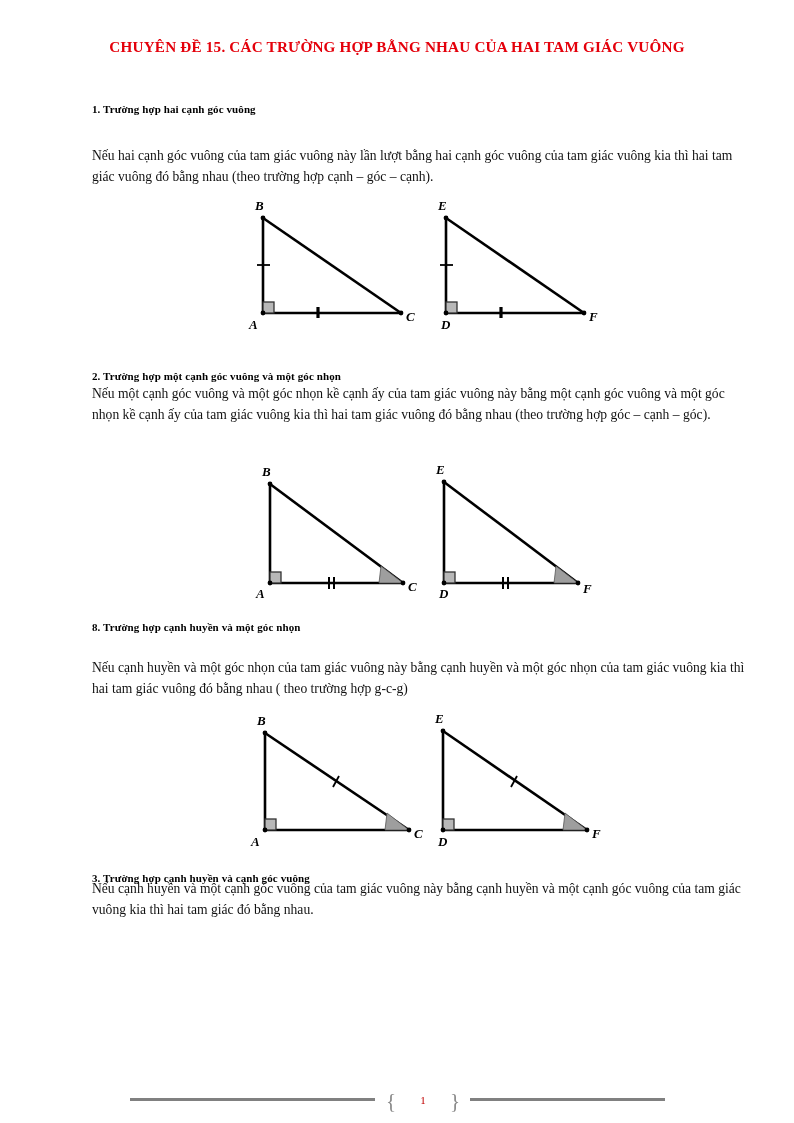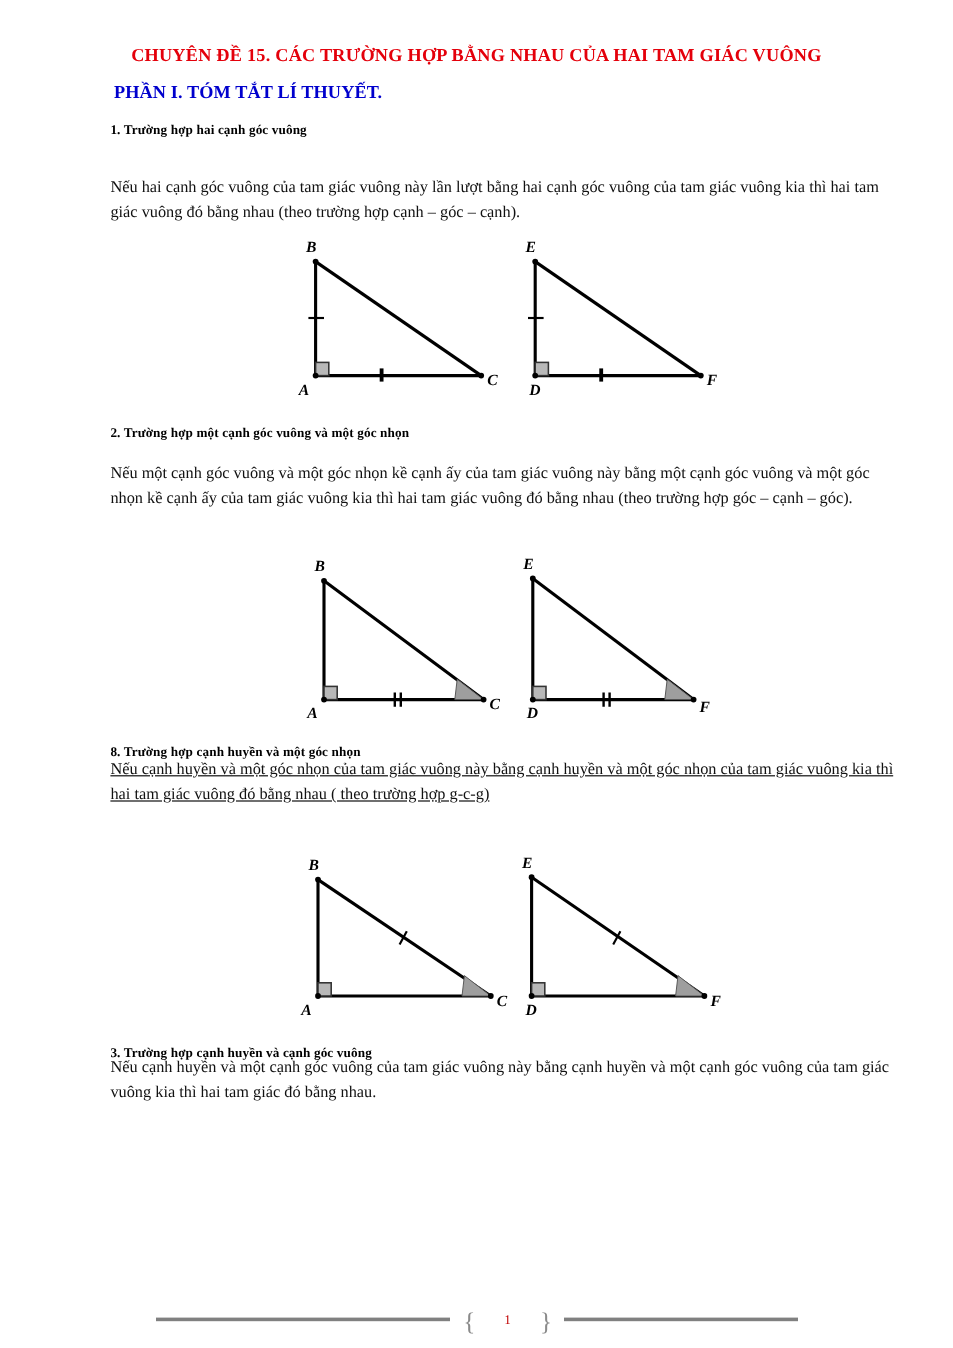--- a/index.html
+++ b/index.html
@@ -118,21 +118,20 @@
     font-family: "Liberation Serif", "DejaVu Serif", serif;
   }
 </style>
 </head>
 <body>
 
 <div class="page">
 
   <div class="doc-title">CHUYÊN ĐỀ  15. CÁC TRƯỜNG HỢP BẰNG NHAU CỦA HAI TAM GIÁC VUÔNG</div>
 
-  <div class="doc-subtitle">PHẦN I. TÓM TẮT LÍ THUYẾT.</div>
 
   <div class="sec-heading" style="top:103px;">1. Trường hợp hai cạnh góc vuông</div>
 
   <div class="body-text" style="top:145px;">Nếu hai cạnh góc vuông của tam giác vuông này lần lượt bằng hai cạnh góc vuông của tam giác vuông kia thì hai tam giác vuông đó bằng nhau (theo trường hợp cạnh – góc – cạnh).</div>
 
   <div class="figure" style="top:190px; height:145px;">
     <svg width="794" height="145" viewBox="0 0 794 145">
 
       <g>
         <line x1="263" y1="28" x2="263" y2="123" stroke="#000" stroke-width="2.6"></line>
@@ -163,21 +162,21 @@
         <circle cx="446" cy="28" r="2.4" fill="#000"></circle>
         <circle cx="446" cy="123" r="2.4" fill="#000"></circle>
         <circle cx="584" cy="123" r="2.4" fill="#000"></circle>
         <text class="vlabel" x="438" y="20">E</text>
         <text class="vlabel" x="441" y="139">D</text>
         <text class="vlabel" x="589" y="131">F</text>
       </g>
     </svg>
   </div>
 
-  <div class="sec-heading" style="top:355px;">2. Trường hợp một cạnh góc vuông và một góc nhọn</div>
+  <div class="sec-heading" style="top:370px;">2. Trường hợp một cạnh góc vuông và một góc nhọn</div>
 
   <div class="body-text" style="top:383px;">Nếu một cạnh góc vuông và một góc nhọn kề cạnh ấy của tam giác vuông này bằng một cạnh góc vuông và một góc nhọn kề cạnh ấy của tam giác vuông kia thì hai tam giác vuông đó bằng nhau (theo trường hợp góc – cạnh – góc).</div>
 
   <div class="figure" style="top:465px; height:135px;">
     <svg width="794" height="135" viewBox="0 0 794 135">
 
       <g>
         <line x1="270" y1="19" x2="270" y2="118" stroke="#000" stroke-width="2.6"></line>
         <line x1="270" y1="118" x2="403" y2="118" stroke="#000" stroke-width="2.6"></line>
         <line x1="270" y1="19" x2="403" y2="118" stroke="#000" stroke-width="2.6"></line>
@@ -208,21 +207,21 @@
         <circle cx="578" cy="118" r="2.4" fill="#000"></circle>
         <text class="vlabel" x="436" y="9">E</text>
         <text class="vlabel" x="439" y="133">D</text>
         <text class="vlabel" x="583" y="128">F</text>
       </g>
     </svg>
   </div>
 
   <div class="sec-heading" style="top:621px;">8. Trường hợp cạnh huyền và một góc nhọn</div>
 
-  <div class="body-text" style="top:630px;text-decoration:underline;">Nếu cạnh huyền và một góc nhọn của tam giác vuông này bằng cạnh huyền và một góc nhọn của tam giác vuông kia thì hai tam giác vuông đó bằng nhau ( theo trường hợp g-c-g)</div>
+  <div class="body-text" style="top:657px;">Nếu cạnh huyền và một góc nhọn của tam giác vuông này bằng cạnh huyền và một góc nhọn của tam giác vuông kia thì hai tam giác vuông đó bằng nhau ( theo trường hợp g-c-g)</div>
 
   <div class="figure" style="top:705px; height:148px;">
     <svg width="794" height="148" viewBox="0 0 794 148">
 
       <g>
         <line x1="265" y1="28" x2="265" y2="125" stroke="#000" stroke-width="2.6"></line>
         <line x1="265" y1="125" x2="409" y2="125" stroke="#000" stroke-width="2.6"></line>
         <line x1="265" y1="28" x2="409" y2="125" stroke="#000" stroke-width="2.6"></line>
         <rect x="265" y="114" width="11" height="11" fill="#b8b8b8" stroke="#333" stroke-width="1.3"></rect>
 

